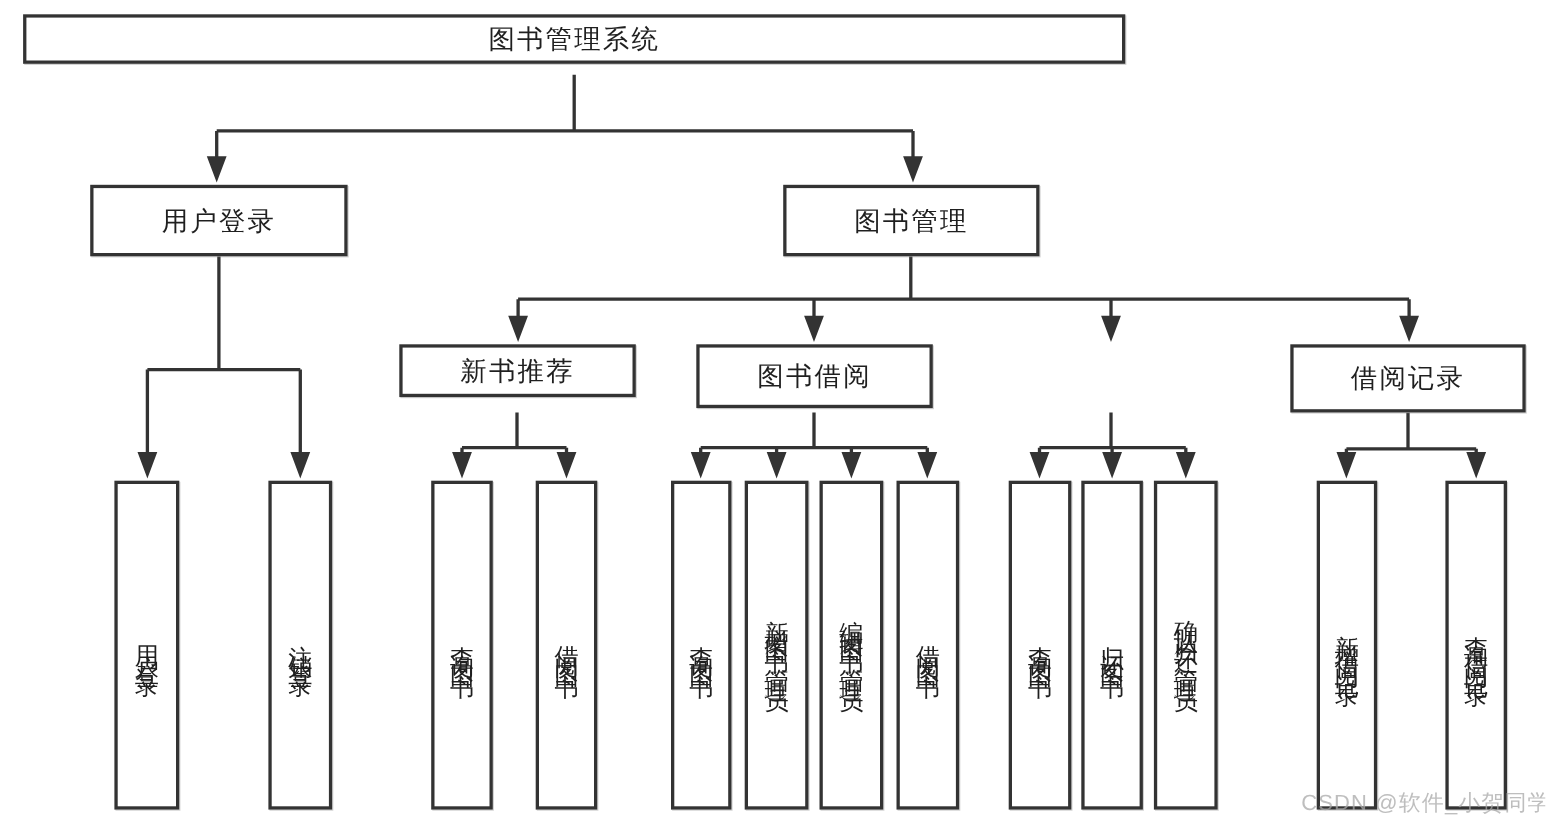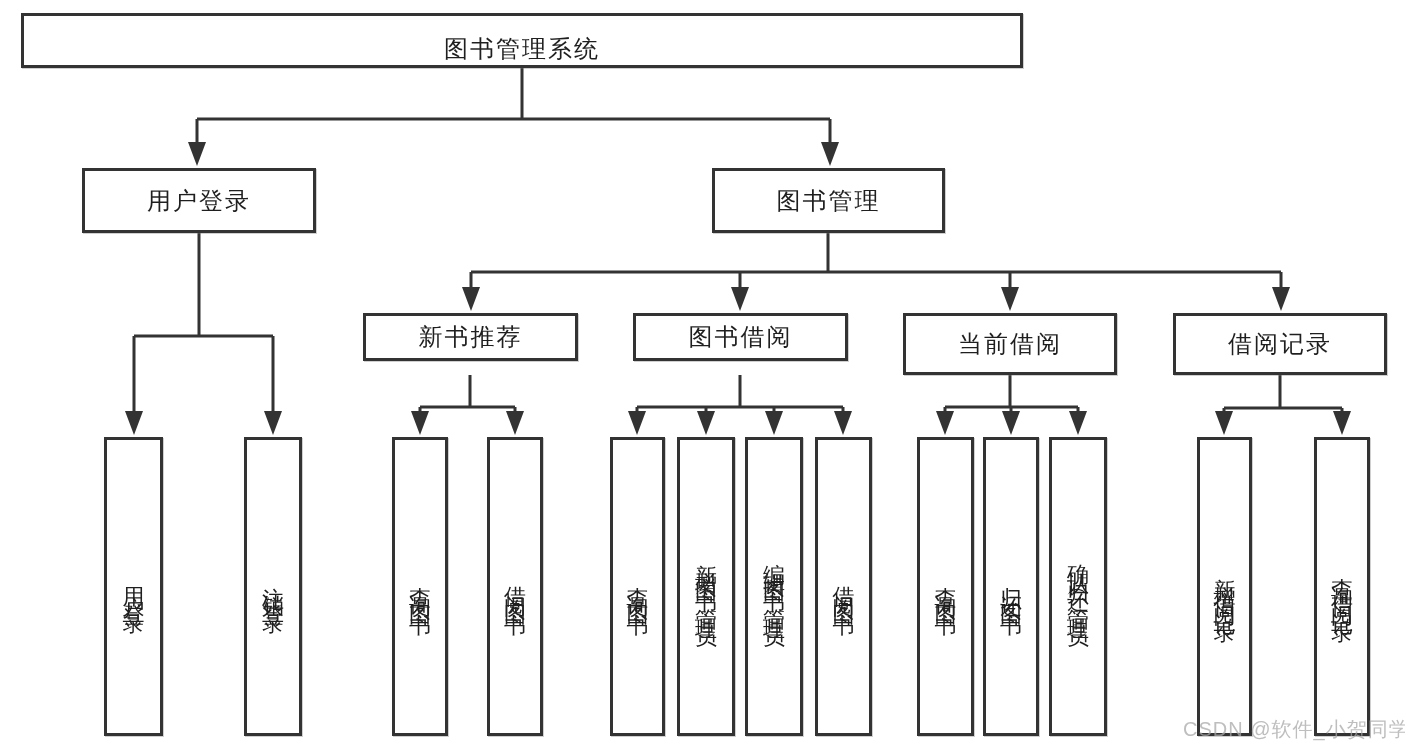--- a/index.html
+++ b/index.html
@@ -72,39 +72,36 @@
          M1280 375 V408 M1224 408 H1342 M1224 408 V419 M1342 408 V419" fill="none" stroke="#333333" stroke-width="3"></path>
     <path d="M197 166 l-9 -24 h18 Z  M830 166 l-9 -24 h18 Z
          M471 311 l-9 -24 h18 Z  M740 311 l-9 -24 h18 Z  M1010 311 l-9 -24 h18 Z  M1281 311 l-9 -24 h18 Z
          M134 435 l-9 -24 h18 Z  M273 435 l-9 -24 h18 Z
          M420 435 l-9 -24 h18 Z  M515 435 l-9 -24 h18 Z
          M637 435 l-9 -24 h18 Z  M706 435 l-9 -24 h18 Z  M774 435 l-9 -24 h18 Z  M843 435 l-9 -24 h18 Z
          M945 435 l-9 -24 h18 Z  M1011 435 l-9 -24 h18 Z  M1078 435 l-9 -24 h18 Z
          M1224 435 l-9 -24 h18 Z M1342 435 l-9 -24 h18 Z" fill="#333333" stroke="none"></path>
   </svg>
 
-  <div class="node hnode" style="left:21px; top:13px; width:1002px; height:55px;align-items:flex-end;">
+  <div class="node hnode" style="left:21px; top:13px; width:1002px; height:45px;">
     <span>图书管理系统</span>
   </div>
 
   <div class="node hnode" style="left:82px; top:168px; width:234px; height:65px;">
     <span>用户登录</span>
   </div>
   <div class="node hnode" style="left:712px; top:168px; width:233px; height:65px;">
     <span>图书管理</span>
   </div>
 
   <div class="node hnode" style="left:363px; top:313px; width:215px; height:48px;">
     <span>新书推荐</span>
   </div>
-  <div class="node hnode" style="left:633px; top:313px; width:215px; height:48px;">
+  <div class="node hnode" style="left:633px; top:313px; width:215px; height:58px;">
     <span>图书借阅</span>
-  </div>
-  <div class="node hnode" style="left:903px; top:313px; width:214px; height:62px;">
-    <span>当前借阅</span>
   </div>
   <div class="node hnode" style="left:1173px; top:313px; width:214px; height:62px;">
     <span>借阅记录</span>
   </div>
 
   <div class="node leaf" style="left:104px; top:437px; width:59px; height:299px;">
     <span>用户登录</span>
   </div>
   <div class="node leaf" style="left:244px; top:437px; width:58px; height:299px;">
     <span>注销登录</span>

